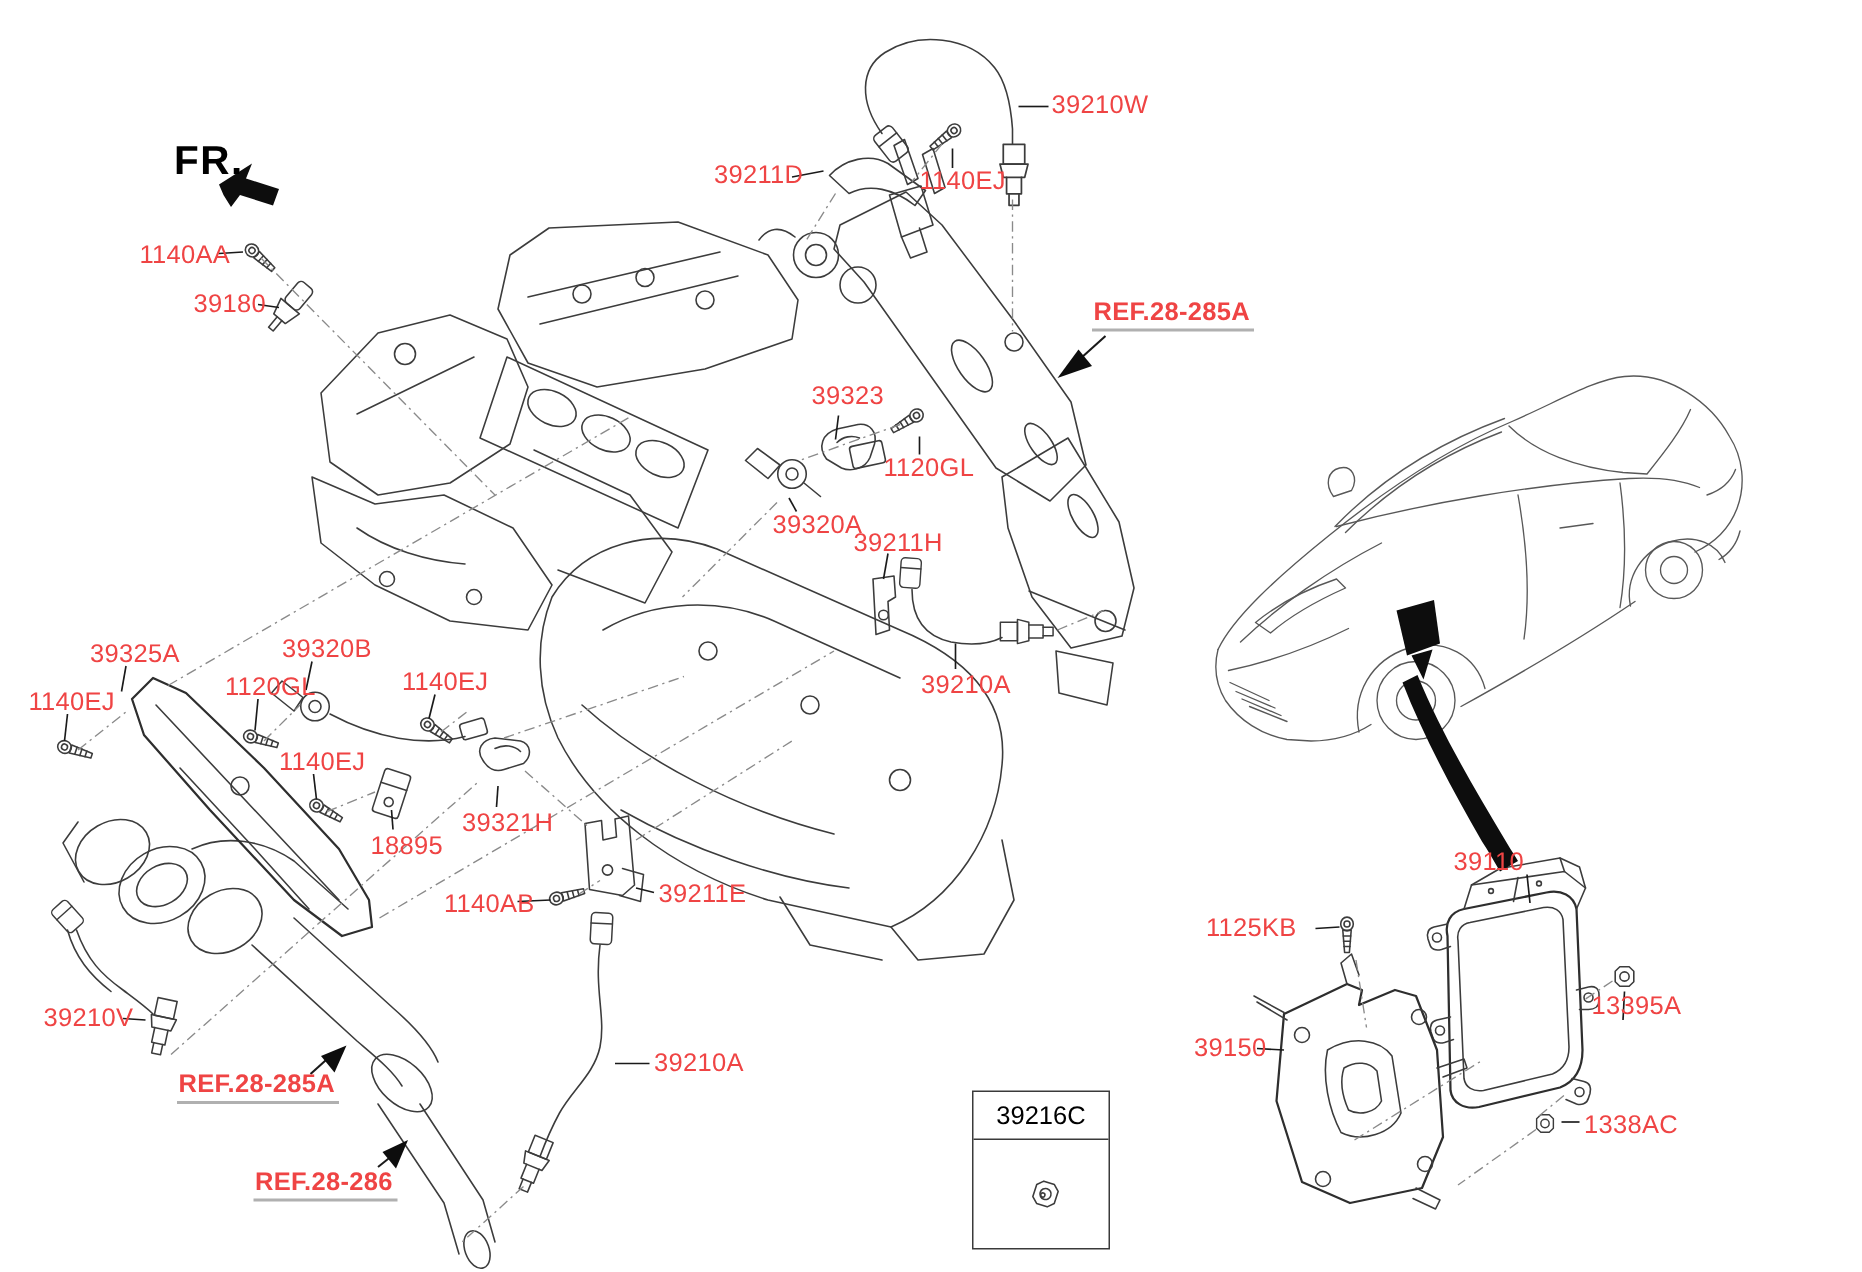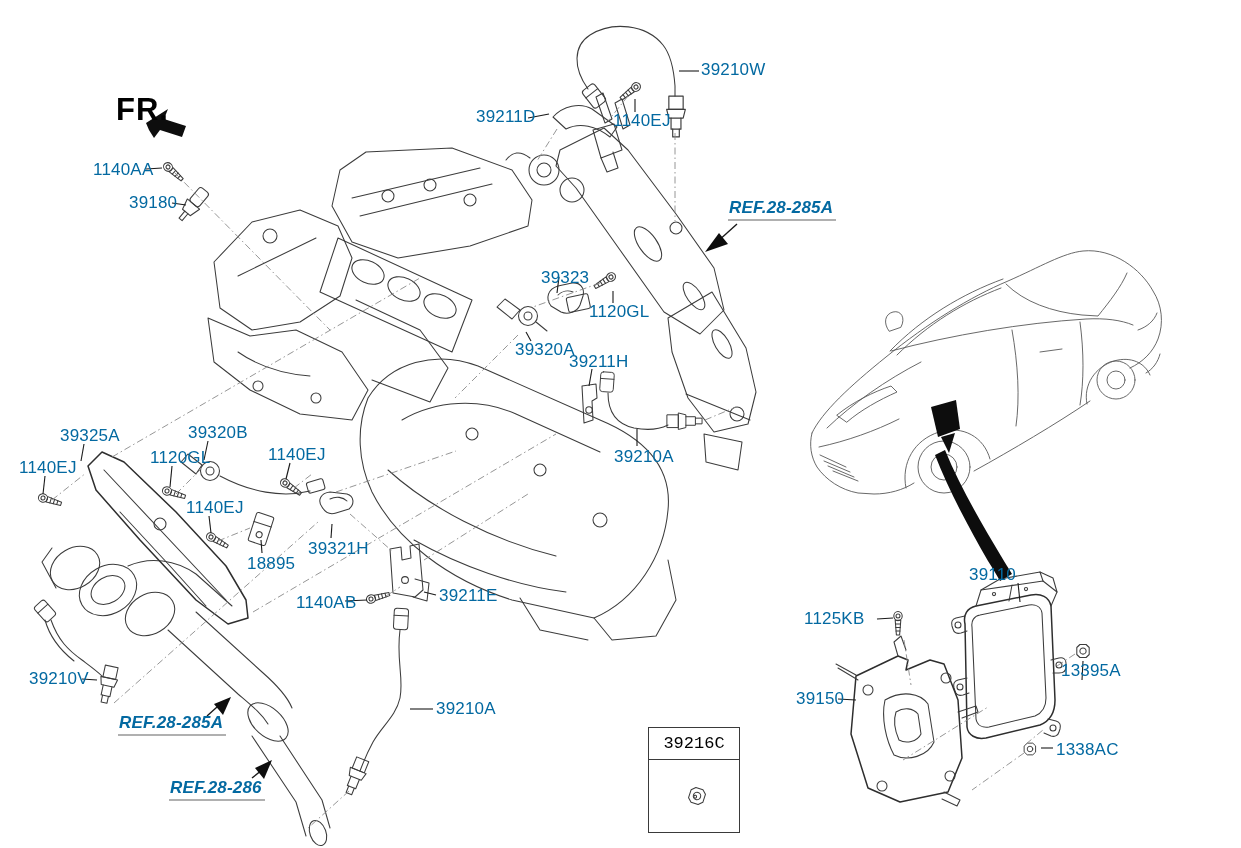--- a/index.html
+++ b/index.html
@@ -5,25 +5,25 @@
   html,body{margin:0;padding:0;background:#fff;}
   #stage{position:relative;width:1241px;height:848px;background:#fff;overflow:hidden;
          font-family:"Liberation Sans",sans-serif;}
   svg{position:absolute;left:0;top:0;}
   .ln{fill:none;stroke:#3c3c3c;stroke-width:1.05;stroke-linecap:round;stroke-linejoin:round;}
   .lnb{fill:none;stroke:#2e2e2e;stroke-width:1.5;stroke-linecap:round;stroke-linejoin:round;}
   .car{fill:none;stroke:#585858;stroke-width:.9;stroke-linecap:round;stroke-linejoin:round;}
   .lead{fill:none;stroke:#1a1a1a;stroke-width:1.1;}
   .dash{fill:none;stroke:#8a8a8a;stroke-width:.9;stroke-dasharray:7 3 1.5 3;}
   .fillb{fill:#0d0d0d;stroke:none;}
-  .lbl{position:absolute;font-size:17px;line-height:1.1;color:#0369a1;white-space:nowrap;letter-spacing:.2px;}
-  .ref{font-weight:bold;border-bottom:2.5px solid #b0b0b0;padding:0 3px 1px 1px;font-style:italic;}
-  .fr{position:absolute;left:116px;top:92px;font-size:31px;font-weight:bold;letter-spacing:1px;}
+  .lbl{position:absolute;font-size:17px;line-height:1.1;color:#ef4444;white-space:nowrap;letter-spacing:.2px;}
+  .ref{font-weight:bold;border-bottom:2.5px solid #b0b0b0;padding:0 3px 1px 1px;}
+  .fr{position:absolute;left:116px;top:92px;font-size:27px;font-weight:bold;letter-spacing:1px;}
   .inset{position:absolute;left:648px;top:727px;width:92px;height:106px;border:1.4px solid #3a3a3a;box-sizing:border-box;}
-  .inset .hd{height:31px;border-bottom:1.4px solid #3a3a3a;display:flex;align-items:center;justify-content:center;font-size:17px;font-family:Liberation Mono, monospace;}
+  .inset .hd{height:31px;border-bottom:1.4px solid #3a3a3a;display:flex;align-items:center;justify-content:center;font-size:17px;}
   .inset .nut{position:absolute;left:35px;top:56px;}
 </style>
 </head>
 <body>
 
 <div id="stage">
 
 <svg width="1241" height="848" viewBox="0 0 1241 848">
   <defs>
     <g id="bolt-shape">
@@ -333,21 +333,21 @@
   <polygon class="fillb" points="146,123 168,109 164,119 186,126 182,137 160,130 154,138 149,130"></polygon>
 </svg>
 
 <div class="fr">FR.</div>
 
 <div class="lbl" style="left:93px;top:161px">1140AA</div>
 <div class="lbl" style="left:129px;top:194px">39180</div>
 <div class="lbl" style="left:476px;top:108px">39211D</div>
 <div class="lbl" style="left:613px;top:112px">1140EJ</div>
 <div class="lbl" style="left:701px;top:61px">39210W</div>
-<div class="lbl" style="left:541px;top:269px">39323</div>
+<div class="lbl" style="left:541px;top:255px">39323</div>
 <div class="lbl" style="left:589px;top:303px">1120GL</div>
 <div class="lbl" style="left:515px;top:341px">39320A</div>
 <div class="lbl" style="left:569px;top:353px">39211H</div>
 <div class="lbl" style="left:614px;top:448px">39210A</div>
 <div class="lbl" style="left:60px;top:427px">39325A</div>
 <div class="lbl" style="left:19px;top:459px">1140EJ</div>
 <div class="lbl" style="left:150px;top:449px">1120GL</div>
 <div class="lbl" style="left:188px;top:424px">39320B</div>
 <div class="lbl" style="left:268px;top:446px">1140EJ</div>
 <div class="lbl" style="left:186px;top:499px">1140EJ</div>

